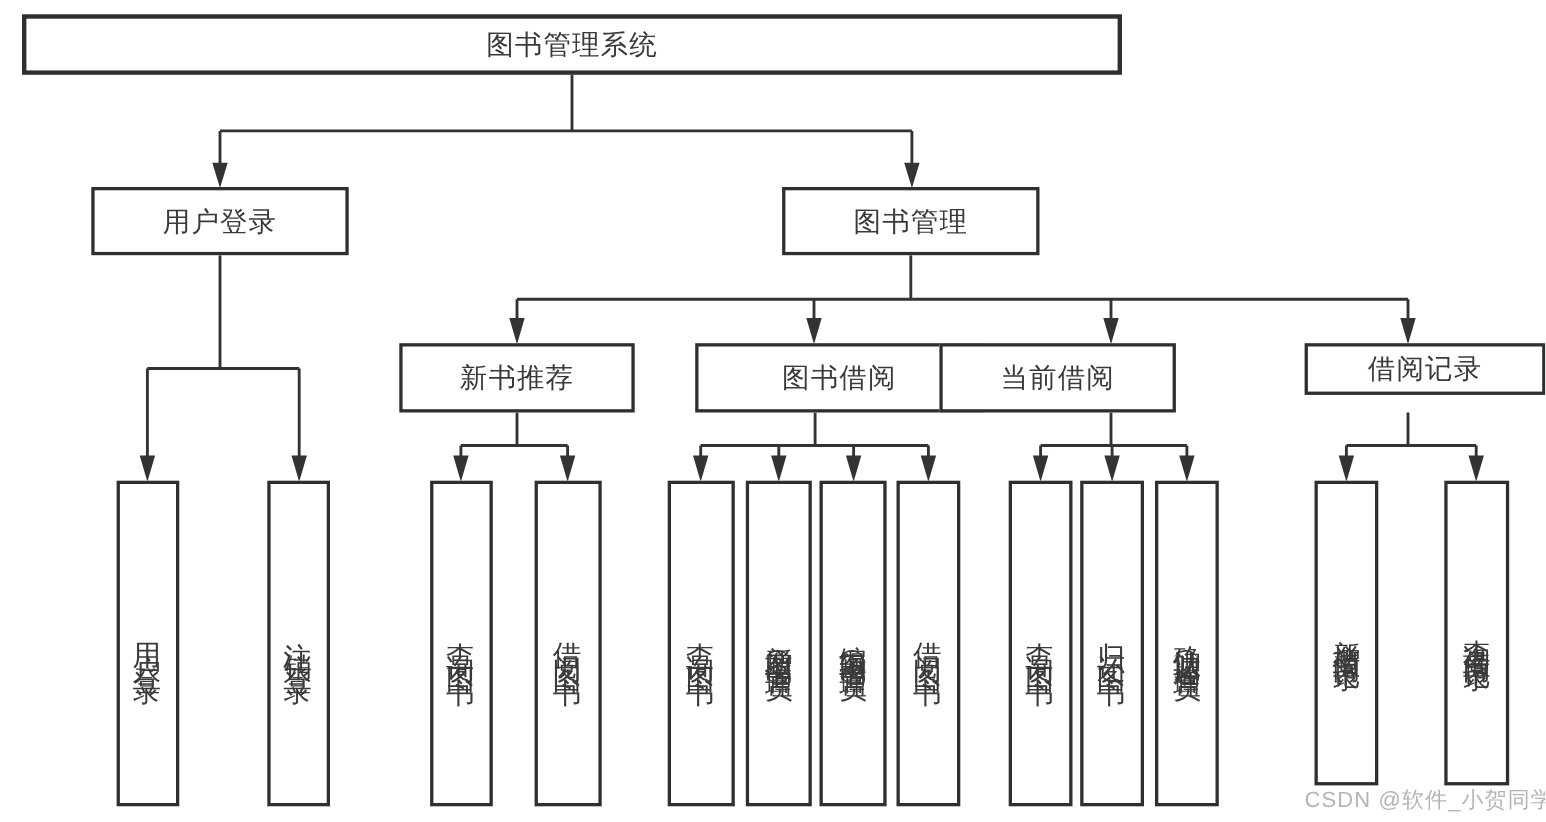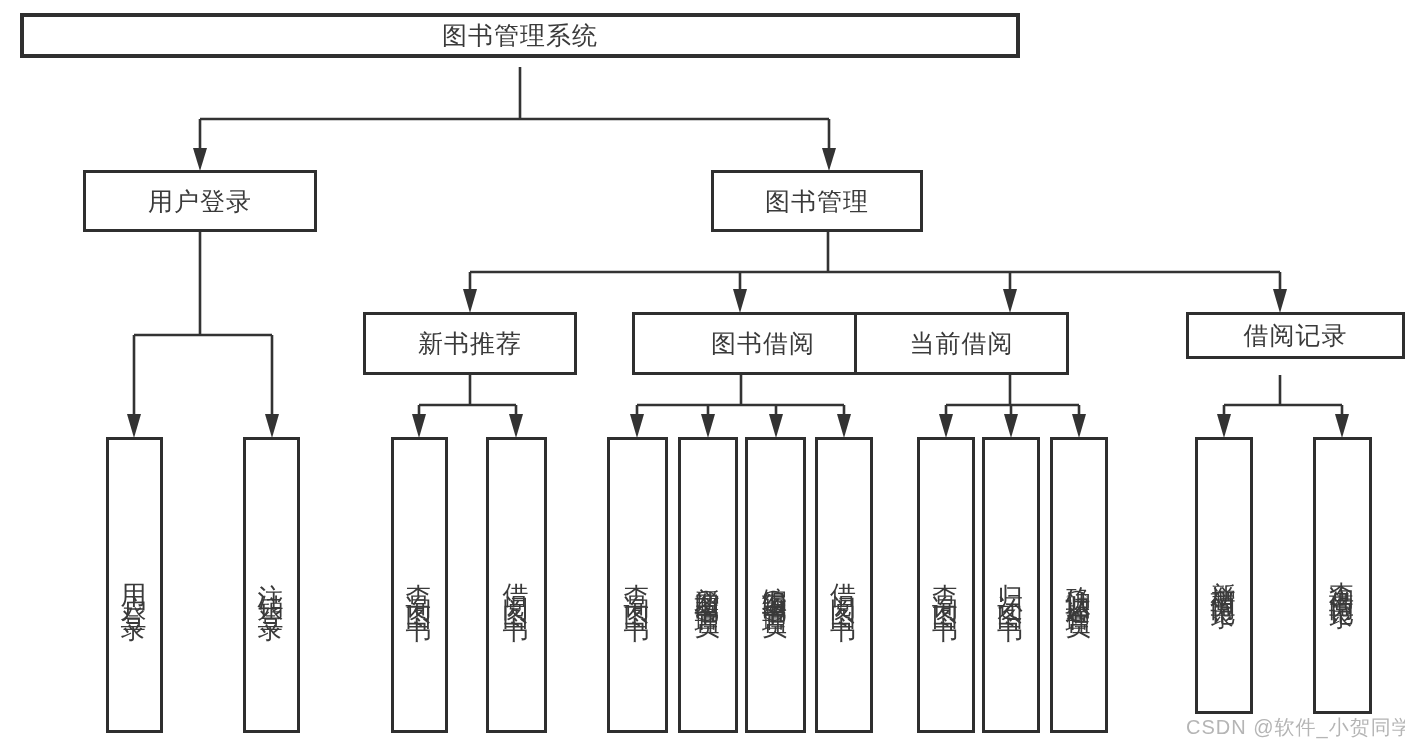--- a/index.html
+++ b/index.html
@@ -34,23 +34,23 @@
   .v span{
     writing-mode:vertical-rl;
     -webkit-writing-mode:vertical-rl;
     text-orientation:mixed;
     white-space:nowrap;
   }
   .v4 span{font-size:26px;letter-spacing:11px;}
   .v6 span{font-size:25px;letter-spacing:5px;}
   .v9 span{font-size:25px;letter-spacing:4px;}
   
-  .n-root {left:20px;  top:13px;  width:1000px;height:45px;}
+  .n-root {left:20px;  top:13px;  width:1000px;height:55px;}
   .n-ul   {left:83px;  top:170px; width:234px; height:62px;}
-  .n-bm   {left:711px; top:170px; width:212px; height:62px;}
+  .n-bm   {left:711px; top:170px; width:234px; height:62px;}
   .n-l3a  {left:363px; top:312px; width:214px; height:63px;}
   .n-l3b  {left:632px; top:312px; width:262px; height:63px;}
   .n-l3c  {left:854px; top:312px; width:215px; height:63px;}
   .n-l3d  {left:1170px;top:312px; width:219px; height:47px;margin-left:16px;}
   .n-a1{left:106px;top:437px;width:57px;height:296px;}
   .n-a2{left:243px;top:437px;width:57px;height:296px;}
   .n-b1{left:391px;top:437px;width:57px;height:296px;}
   .n-b2{left:486px;top:437px;width:61px;height:296px;}
   .n-c1{left:607px;top:437px;width:61px;height:296px;}
   .n-c2{left:678px;top:437px;width:60px;height:296px;}

